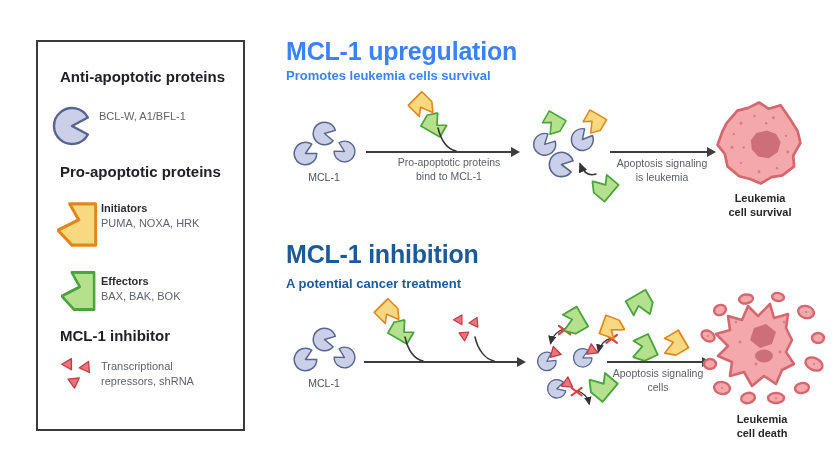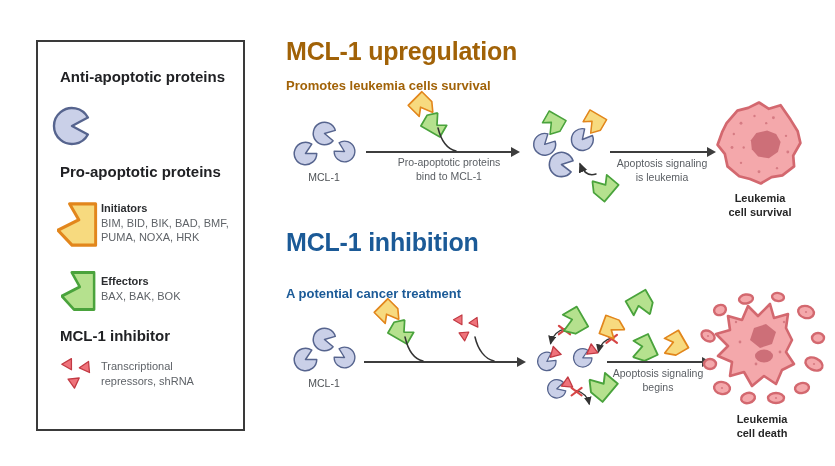--- a/index.html
+++ b/index.html
@@ -7,22 +7,22 @@
     font-family:"Liberation Sans",sans-serif;overflow:hidden;}
   .abs{position:absolute;}
   
   .legend{left:36px;top:40px;width:205px;height:387px;border:2px solid #3a3a3a;background:#fff;}
   .lg-header{font-size:15px;font-weight:700;color:#202124;}
   .lg-body{font-size:11px;color:#5f6368;line-height:14.5px;}
   .lg-body b{color:#2b2d30;}
   .lg-sub{font-size:11px;font-weight:700;color:#2b2d30;line-height:14.5px;}
   
   .sec-title{font-size:25px;font-weight:700;letter-spacing:-0.2px;}
-  .sec-sub{font-size:13px;font-weight:700;margin-top:10px;}
-  .red{color:#a16207;} .blue{color:#1b5a97;}
+  .sec-sub{font-size:13px;font-weight:700;}
+  .red{color:#3b82f6;} .blue{color:#1b5a97;}
   
   .note{font-size:10.5px;color:#5a5e63;line-height:13.5px;text-align:center;}
   .small-lab{font-size:10.5px;color:#4e5256;text-align:center;}
   .result{font-size:11px;font-weight:700;color:#262626;line-height:13.5px;text-align:center;}
   
   .harrow{height:2px;background:#3d3d3d;}
   .harrow::after{content:'';position:absolute;right:-2px;top:-4px;width:0;height:0;
     border-left:9px solid #3d3d3d;border-top:5px solid transparent;border-bottom:5px solid transparent;}
   
   .c-pac{fill:#cad0e8;stroke:#56648e;}
@@ -58,29 +58,29 @@
     </defs>
   </svg>
 
   <div class="abs legend"></div>
 
   <div class="abs lg-header" style="left:60px;top:68px">Anti-apoptotic proteins</div>
   <svg class="abs" style="left:52px;top:106px" width="40" height="40" viewBox="0 0 100 100">
     <use href="#pac" width="100" height="100" class="c-pac"></use>
   </svg>
   <div class="abs lg-body" style="left:99px;top:109px">
+    <div>BCL-W, A1/BFL-1</div>
   </div>
 
   <div class="abs lg-header" style="left:60px;top:163px">Pro-apoptotic proteins</div>
   <svg class="abs" style="left:57px;top:201px" width="42" height="47" viewBox="0 0 100 100" preserveAspectRatio="none">
     <use href="#pro" width="100" height="100" class="c-init"></use>
   </svg>
   <div class="abs" style="left:101px;top:201px">
     <div class="lg-sub">Initiators</div>
-    <div class="lg-body">BIM, BID, BIK, BAD, BMF,</div>
     <div class="lg-body">PUMA, NOXA, HRK</div>
   </div>
 
   <svg class="abs" style="left:61px;top:270px" width="36" height="42" viewBox="0 0 100 100" preserveAspectRatio="none">
     <use href="#pro" width="100" height="100" class="c-eff"></use>
   </svg>
   <div class="abs" style="left:101px;top:274px">
     <div class="lg-sub">Effectors</div>
     <div class="lg-body">BAX, BAK, BOK</div>
   </div>
@@ -181,21 +181,21 @@
         <circle class="c-dot" cx="22" cy="40" r="1.3"></circle>
       <circle class="c-dot" cx="58" cy="28" r="1.3"></circle>
         <circle class="c-dot" cx="33" cy="55" r="1.3"></circle>
     </g>
   </svg>
   <div class="abs result" style="left:714px;top:192px;width:92px">
     <div>Leukemia</div>
     <div>cell survival</div>
   </div>
 
-  <div class="abs sec-title blue" style="left:286px;top:228px">MCL-1 inhibition</div>
+  <div class="abs sec-title blue" style="left:286px;top:240px">MCL-1 inhibition</div>
   <div class="abs sec-sub blue" style="left:286px;top:276px">A potential cancer treatment</div>
 
   <svg class="abs" style="left:292px;top:326px" width="64" height="50" viewBox="0 0 64 50">
     <g transform="translate(1,21)">
         <use href="#pac" width="25" height="25" class="c-pac" transform="rotate(-28 12.5 12.5)"></use>
       </g>
     <g transform="translate(20,1)">
         <use href="#pac" width="25" height="25" class="c-pac" transform="rotate(12 12.5 12.5)"></use>
       </g>
     <g transform="translate(41,20)">
@@ -280,21 +280,21 @@
   <svg class="abs" style="left:630px;top:336px;width:26px;height:26px;transform:rotate(-25deg)" viewBox="0 0 100 100" preserveAspectRatio="none">
       <use href="#pro" width="100" height="100" class="c-eff"></use>
     </svg>
   <svg class="abs" style="left:661px;top:333px;width:26px;height:23px;transform:rotate(-30deg)" viewBox="0 0 100 100" preserveAspectRatio="none">
       <use href="#pro" width="100" height="100" class="c-init"></use>
     </svg>
 
   <div class="abs harrow" style="left:607px;top:361px;width:102px"></div>
   <div class="abs note" style="left:598px;top:367px;width:120px">
     <div>Apoptosis signaling</div>
-    <div>begins</div>
+    <div>cells</div>
   </div>
 
   <svg class="abs" style="left:700px;top:292px" width="130" height="118" viewBox="0 0 130 118">
     <polygon class="c-cell" stroke-width="2.6" stroke-linejoin="round" points="92,48 86,60 94,72 82,78 76,92 64,84 52,94 44,80 30,84 32,70 18,64 28,54 16,42 30,38 28,24 42,28 48,14 58,24 70,12 74,26 88,22 86,36"></polygon>
     <polygon class="c-nuc" points="66,32 76,40 72,52 60,56 50,48 54,36"></polygon>
     <ellipse class="c-nuc" cx="64" cy="64" rx="9" ry="6.5"></ellipse>
     <g>
       <ellipse class="c-cell" stroke-width="2.4" cx="106" cy="20" rx="8" ry="6" transform="rotate(15 106 20)"></ellipse>
       <ellipse class="c-cell" stroke-width="2.4" cx="118" cy="46" rx="6" ry="5"></ellipse>
       <ellipse class="c-cell" stroke-width="2.4" cx="114" cy="72" rx="9" ry="6" transform="rotate(25 114 72)"></ellipse>

